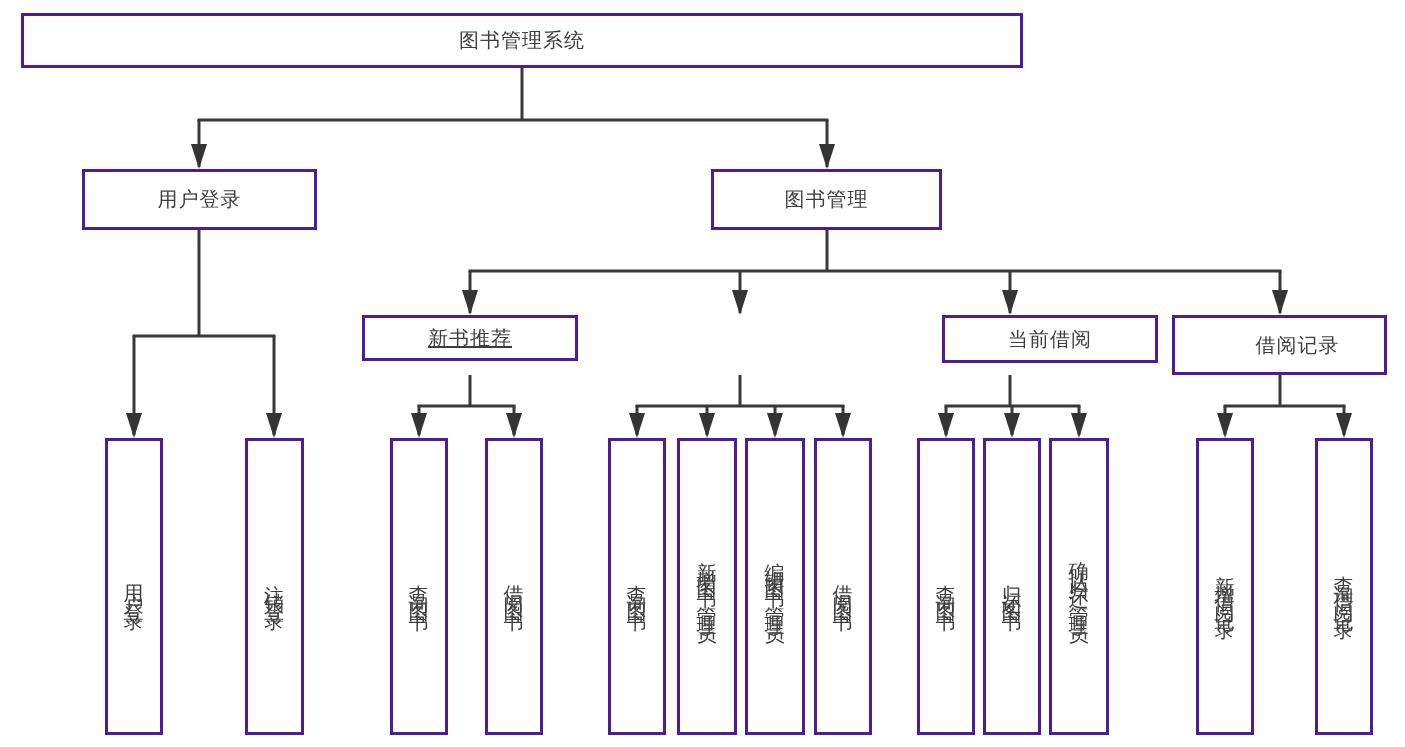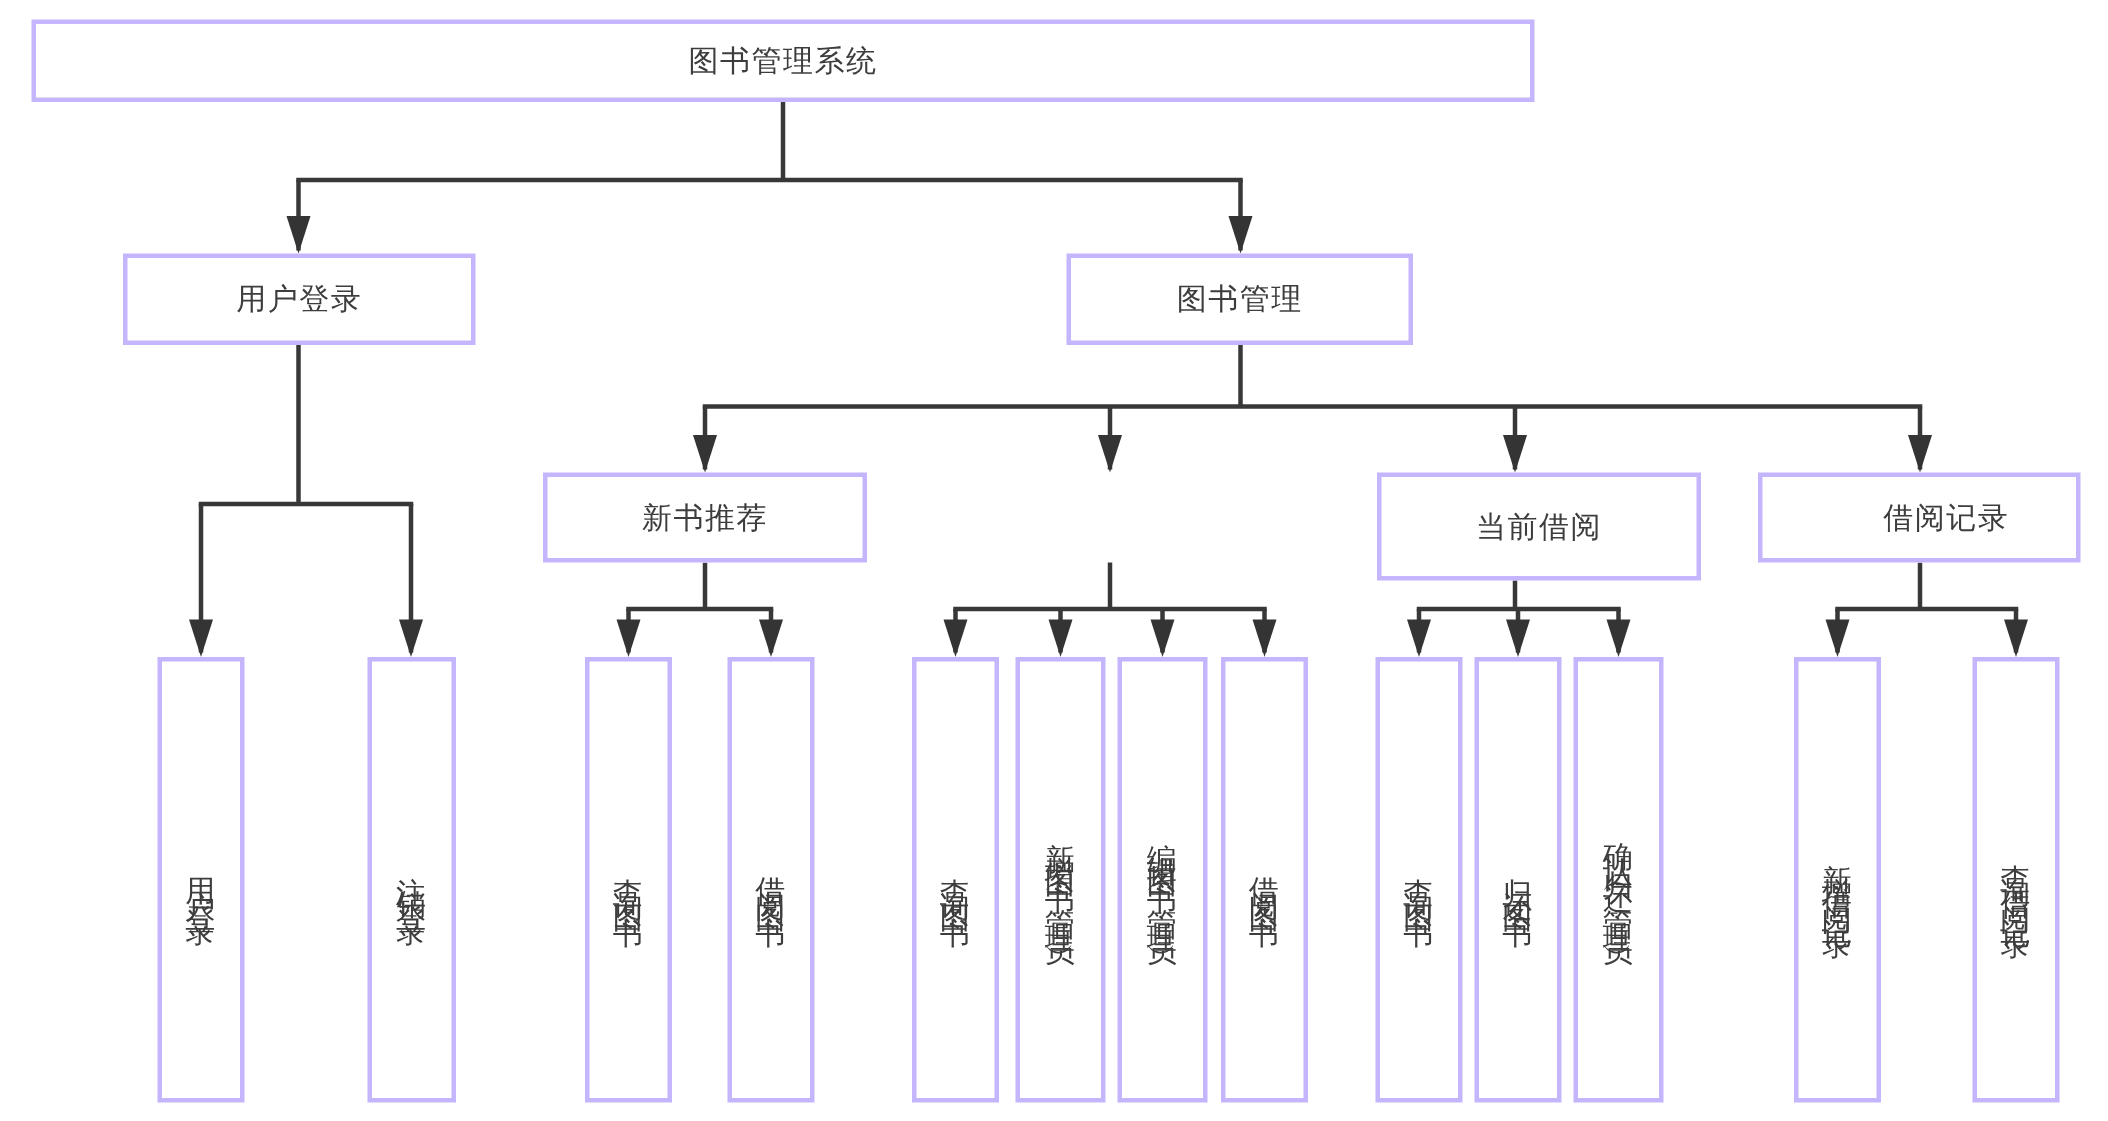--- a/index.html
+++ b/index.html
@@ -13,21 +13,21 @@
   }
   svg.connectors {
     position: absolute;
     left: 0; top: 0;
     width: 1405px; height: 747px;
     z-index: 1;
   }
   .node {
     position: absolute;
     box-sizing: border-box;
-    border: 3px solid #c4b5fd;
+    border: 3px solid #4c1d95;
     background: #ffffff;
     display: flex;
     align-items: center;
     justify-content: center;
     color: #3d3d3d;
     z-index: 2;
   }
   .hlabel {
     font-size: 20px;
     letter-spacing: 1px;
@@ -134,24 +134,24 @@
     <span class="hlabel">图书管理系统</span>
   </div>
 
   <div class="node" style="left:82px; top:169px; width:235px; height:61px;">
     <span class="hlabel">用户登录</span>
   </div>
   <div class="node" style="left:711px; top:169px; width:231px; height:61px;">
     <span class="hlabel">图书管理</span>
   </div>
 
-  <div class="node" style="left:362px; top:315px; width:216px; height:60px;">
+  <div class="node" style="left:362px; top:315px; width:216px; height:46px;text-decoration:underline;">
     <span class="hlabel">新书推荐</span>
   </div>
-  <div class="node" style="left:918px; top:315px; width:216px; height:72px;">
+  <div class="node" style="left:942px; top:315px; width:216px; height:48px;">
     <span class="hlabel">当前借阅</span>
   </div>
   <div class="node" style="left:1172px; top:315px; width:215px; height:60px;padding-left:36px;">
     <span class="hlabel">借阅记录</span>
   </div>
 
   <div class="node" style="left:105px; top:438px; width:58px; height:297px;">
     <span class="vlabel">用户登录</span>
   </div>
   <div class="node" style="left:245px; top:438px; width:59px; height:297px;">

